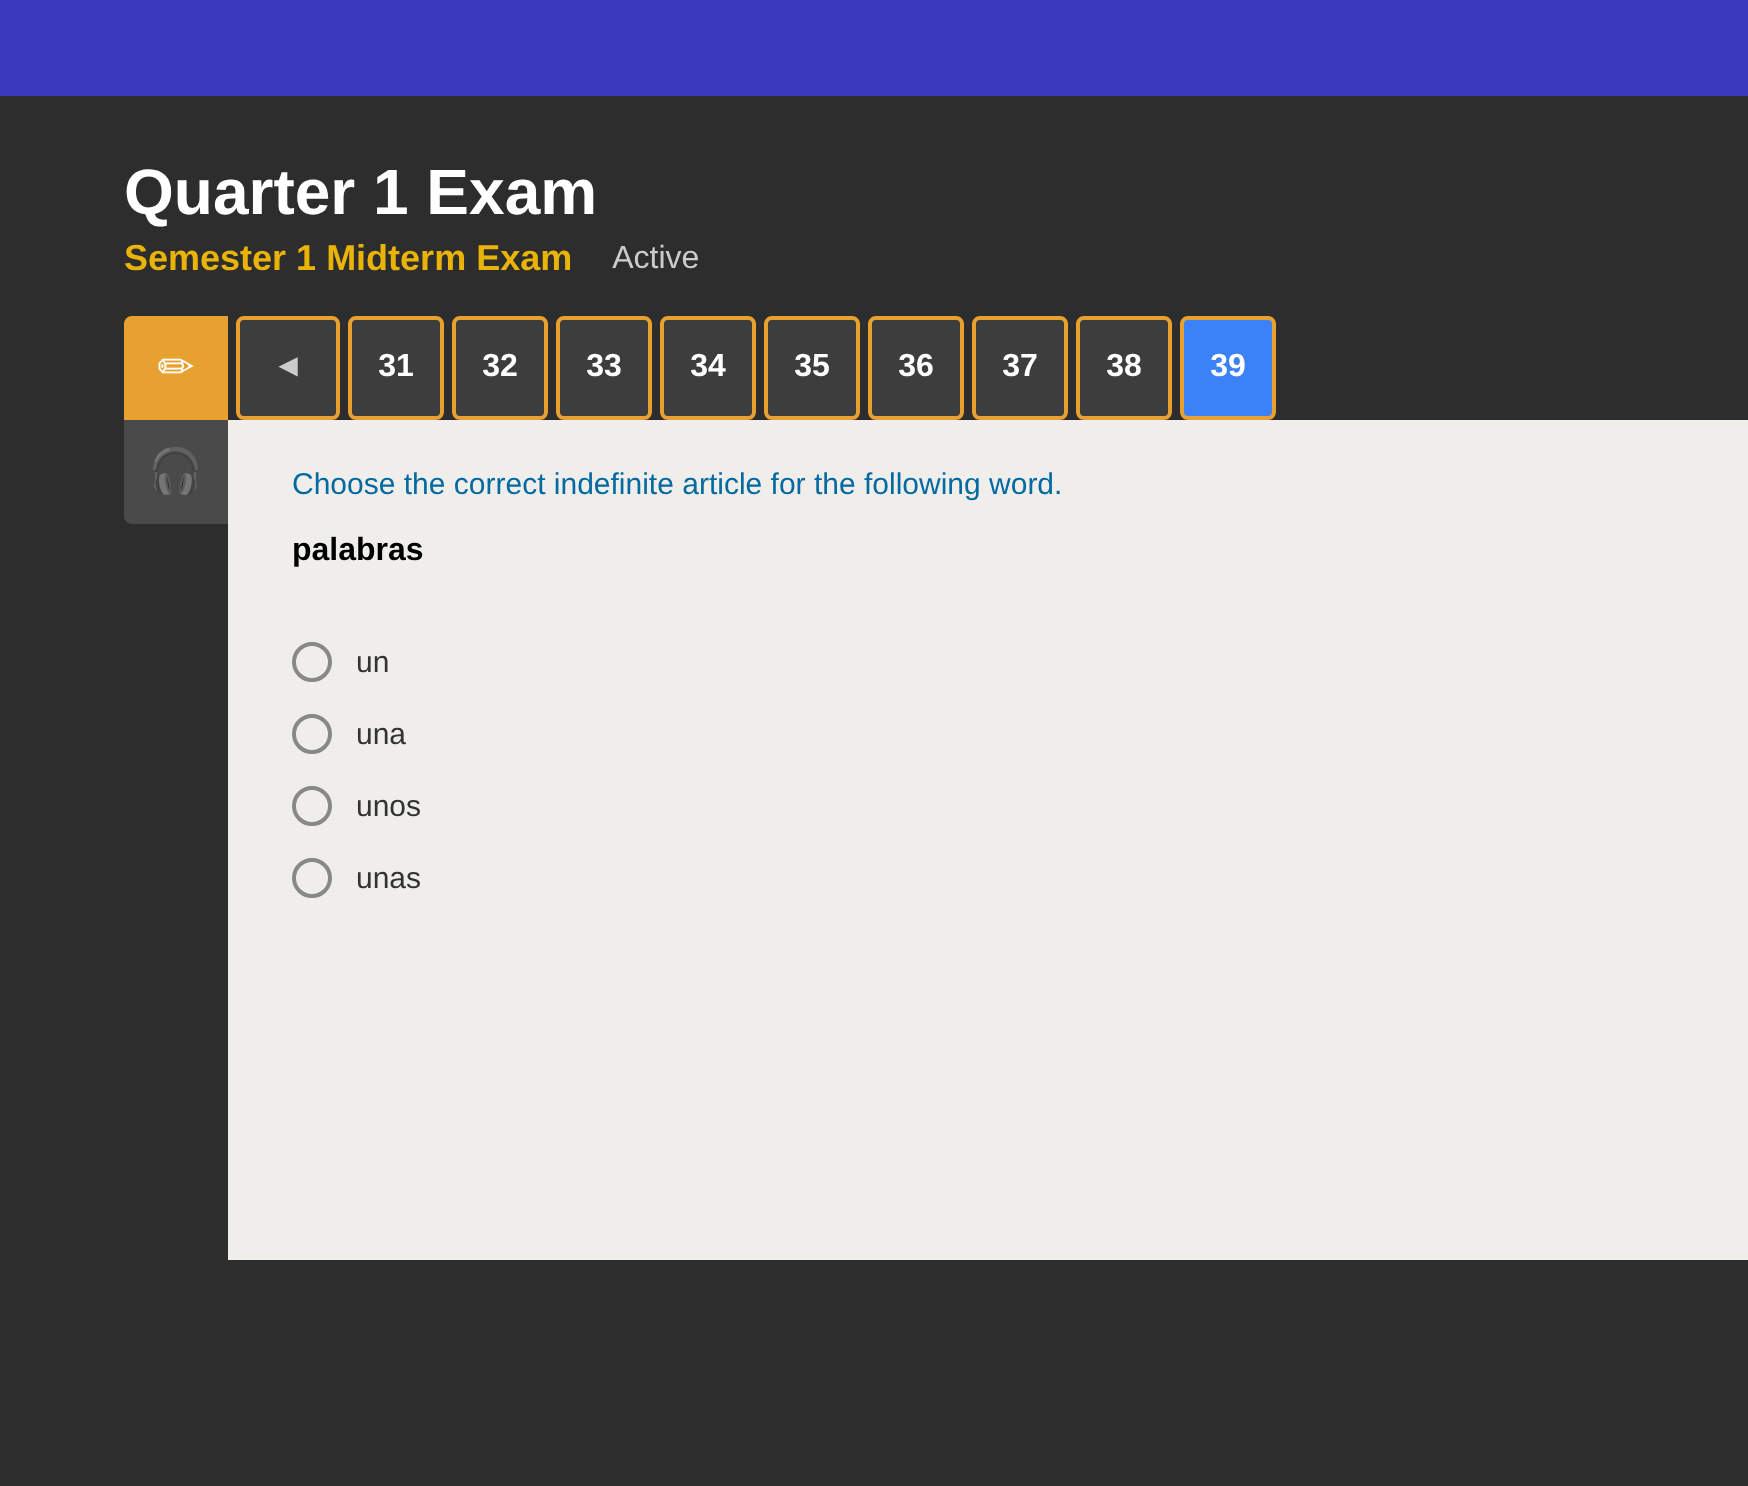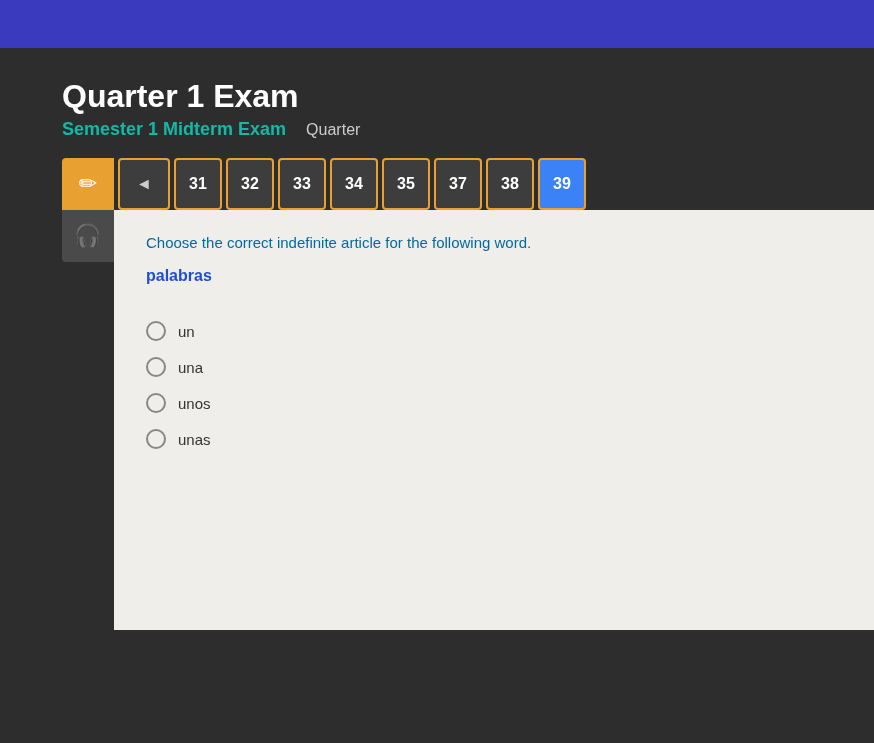--- a/index.html
+++ b/index.html
@@ -39,21 +39,21 @@
       margin-bottom: 4px;
     }
 
     .subtitle-row {
       display: flex;
       align-items: center;
       gap: 20px;
     }
 
     .subtitle {
-      color: #14b8a6;
+      color: #eab308;
       font-size: 18px;
       font-weight: bold;
     }
 
     .status-badge {
       color: #cccccc;
       font-size: 16px;
       font-weight: normal;
     }
 
@@ -145,21 +145,21 @@
       min-height: 420px;
     }
 
     .question-text {
       color: #0369a1;
       font-size: 15px;
       margin-bottom: 16px;
     }
 
     .word-label {
-      color: #1d4ed8;
+      color: #000000;
       font-size: 16px;
       font-weight: bold;
       margin-bottom: 36px;
     }
 
     .options-list {
       display: flex;
       flex-direction: column;
       gap: 16px;
       margin-top: 32px;
@@ -203,21 +203,21 @@
 <body>
 
 <div class="top-bar"></div>
 
 <div class="content-wrapper">
 
   <div class="title-section">
     <h1 class="main-title">Quarter 1 Exam</h1>
     <div class="subtitle-row">
       <span class="subtitle">Semester 1 Midterm Exam</span>
-      <span class="status-badge">Quarter</span>
+      <span class="status-badge">Active</span>
     </div>
   </div>
 
   <div class="nav-row">
 
     <button class="edit-btn">
       <span class="edit-icon">✏</span>
     </button>
 
     <div class="nav-btn">
@@ -231,20 +231,23 @@
       <span>32</span>
     </div>
     <div class="question-btn">
       <span>33</span>
     </div>
     <div class="question-btn">
       <span>34</span>
     </div>
     <div class="question-btn">
       <span>35</span>
+    </div>
+    <div class="question-btn">
+      <span>36</span>
     </div>
     <div class="question-btn">
       <span>37</span>
     </div>
     <div class="question-btn">
       <span>38</span>
     </div>
     <div class="question-btn last-visible">
       <span>39</span>
     </div>

